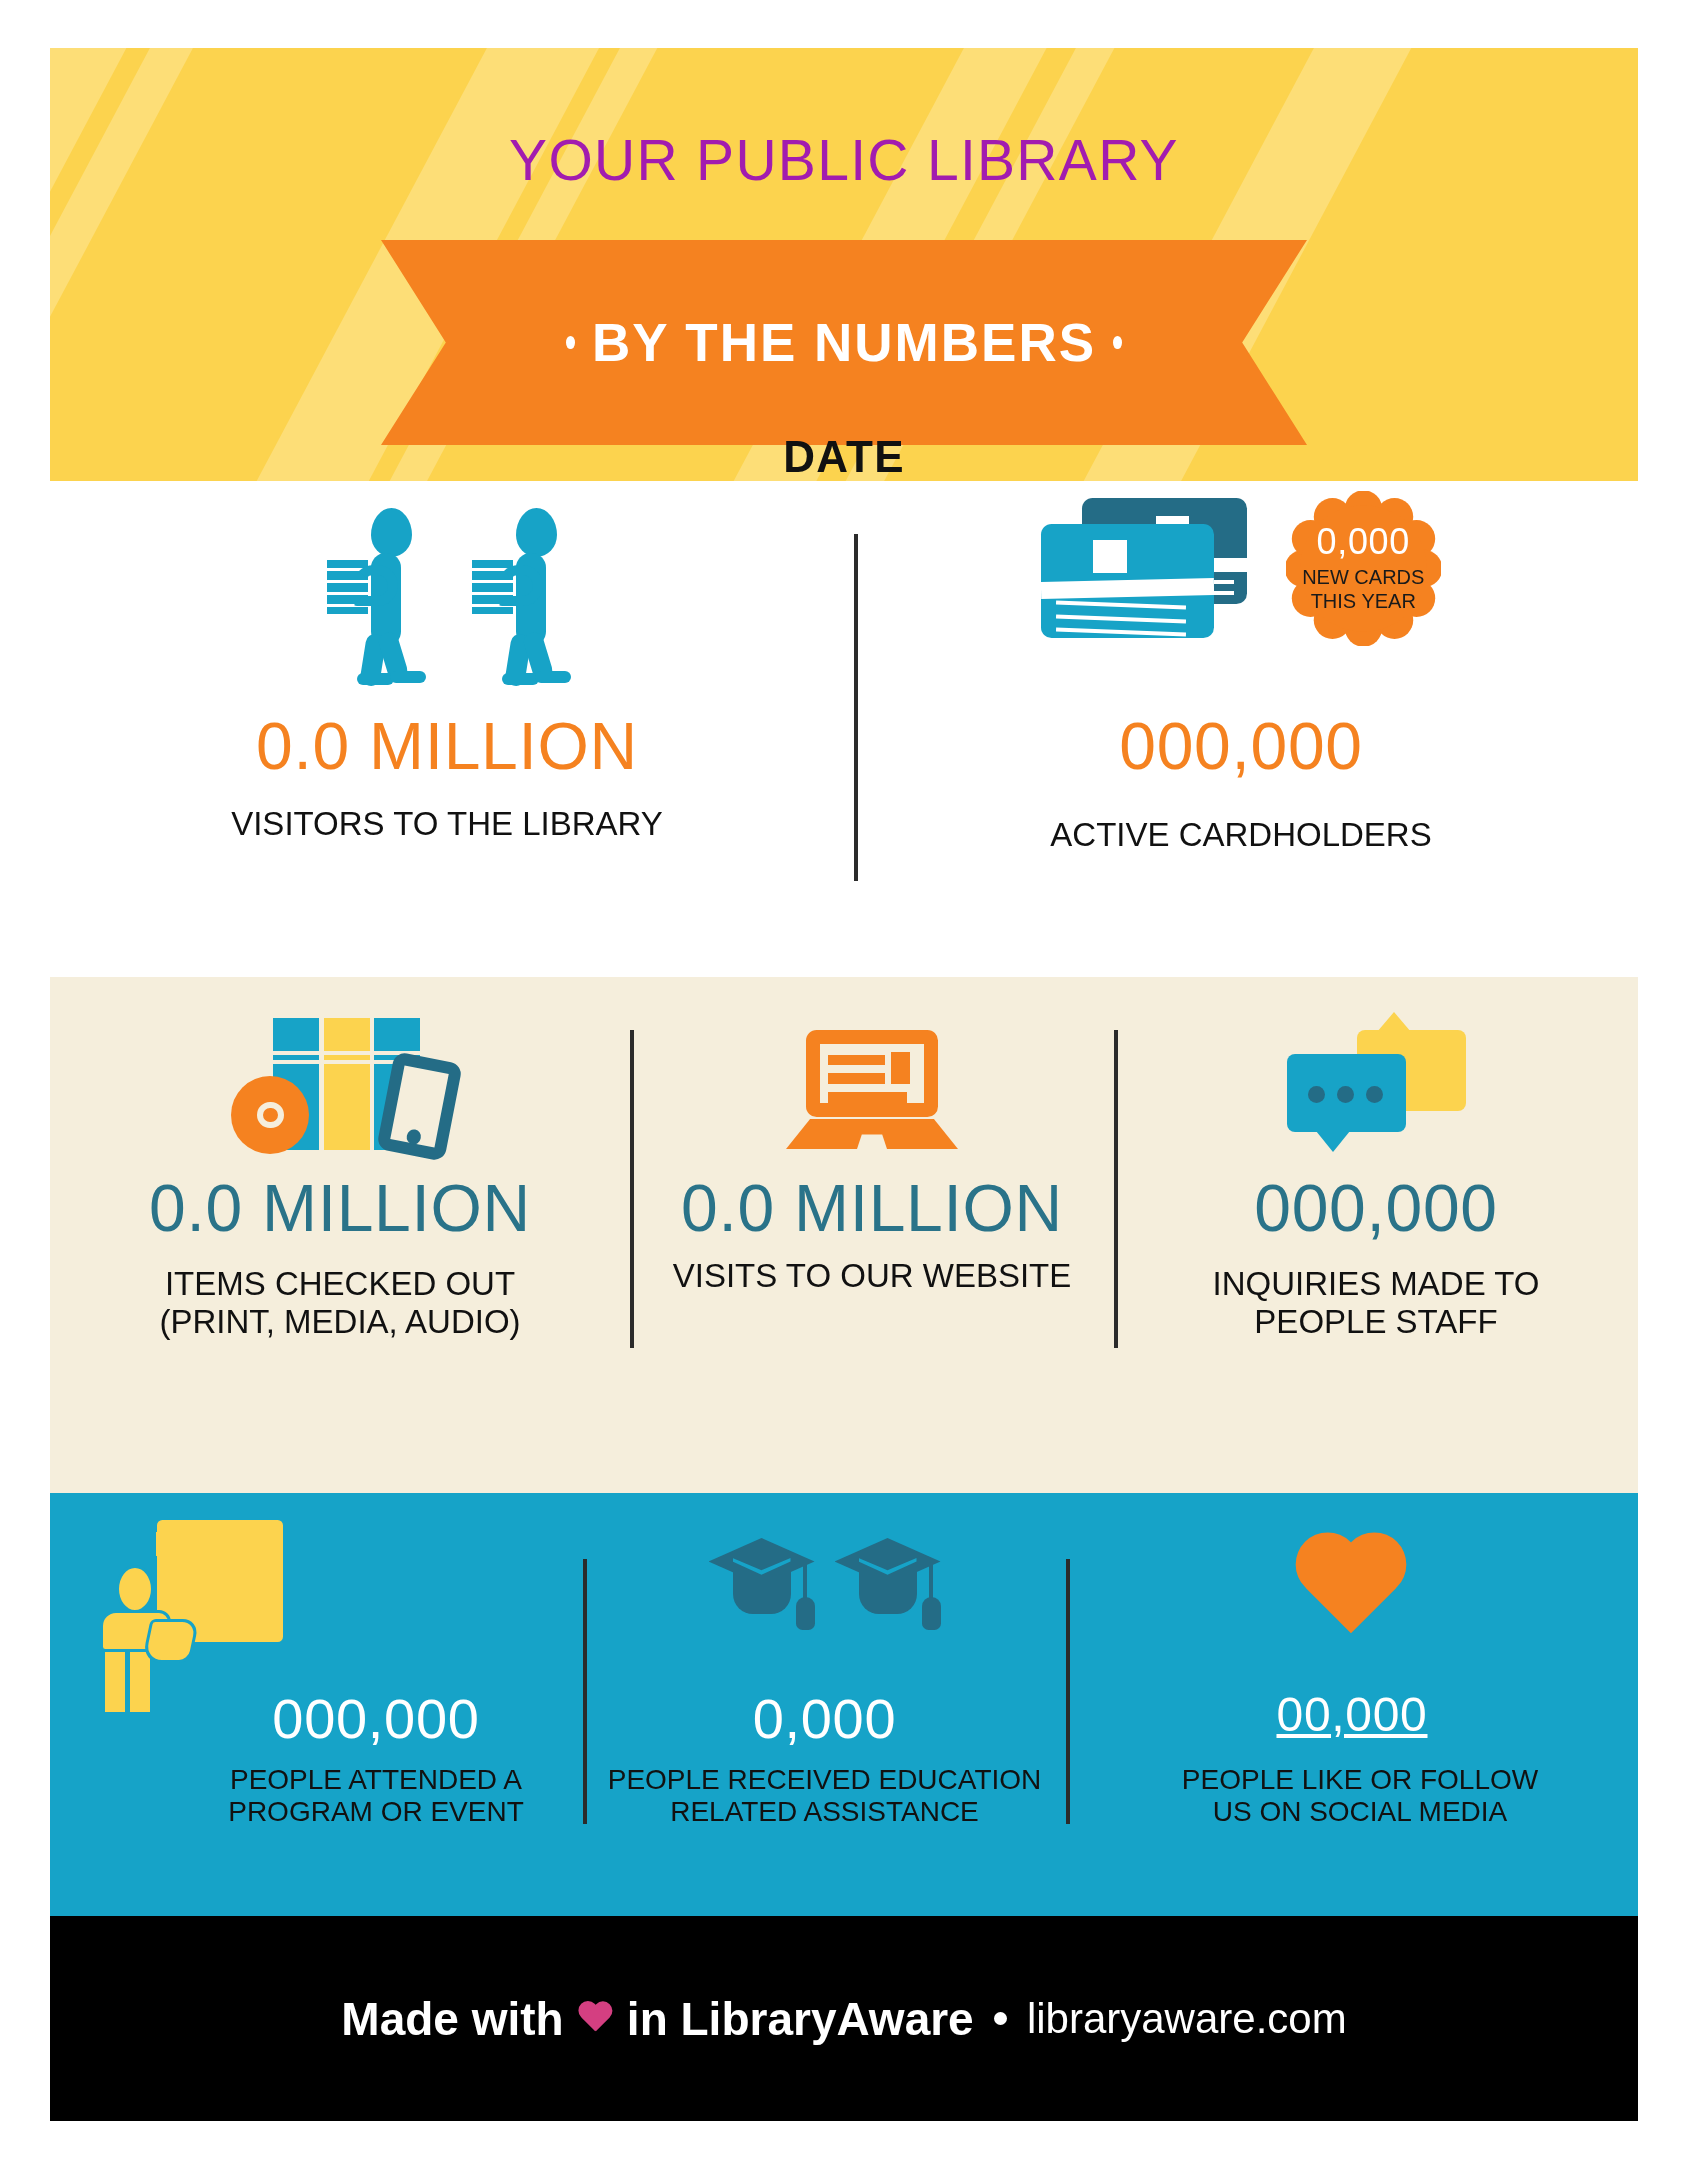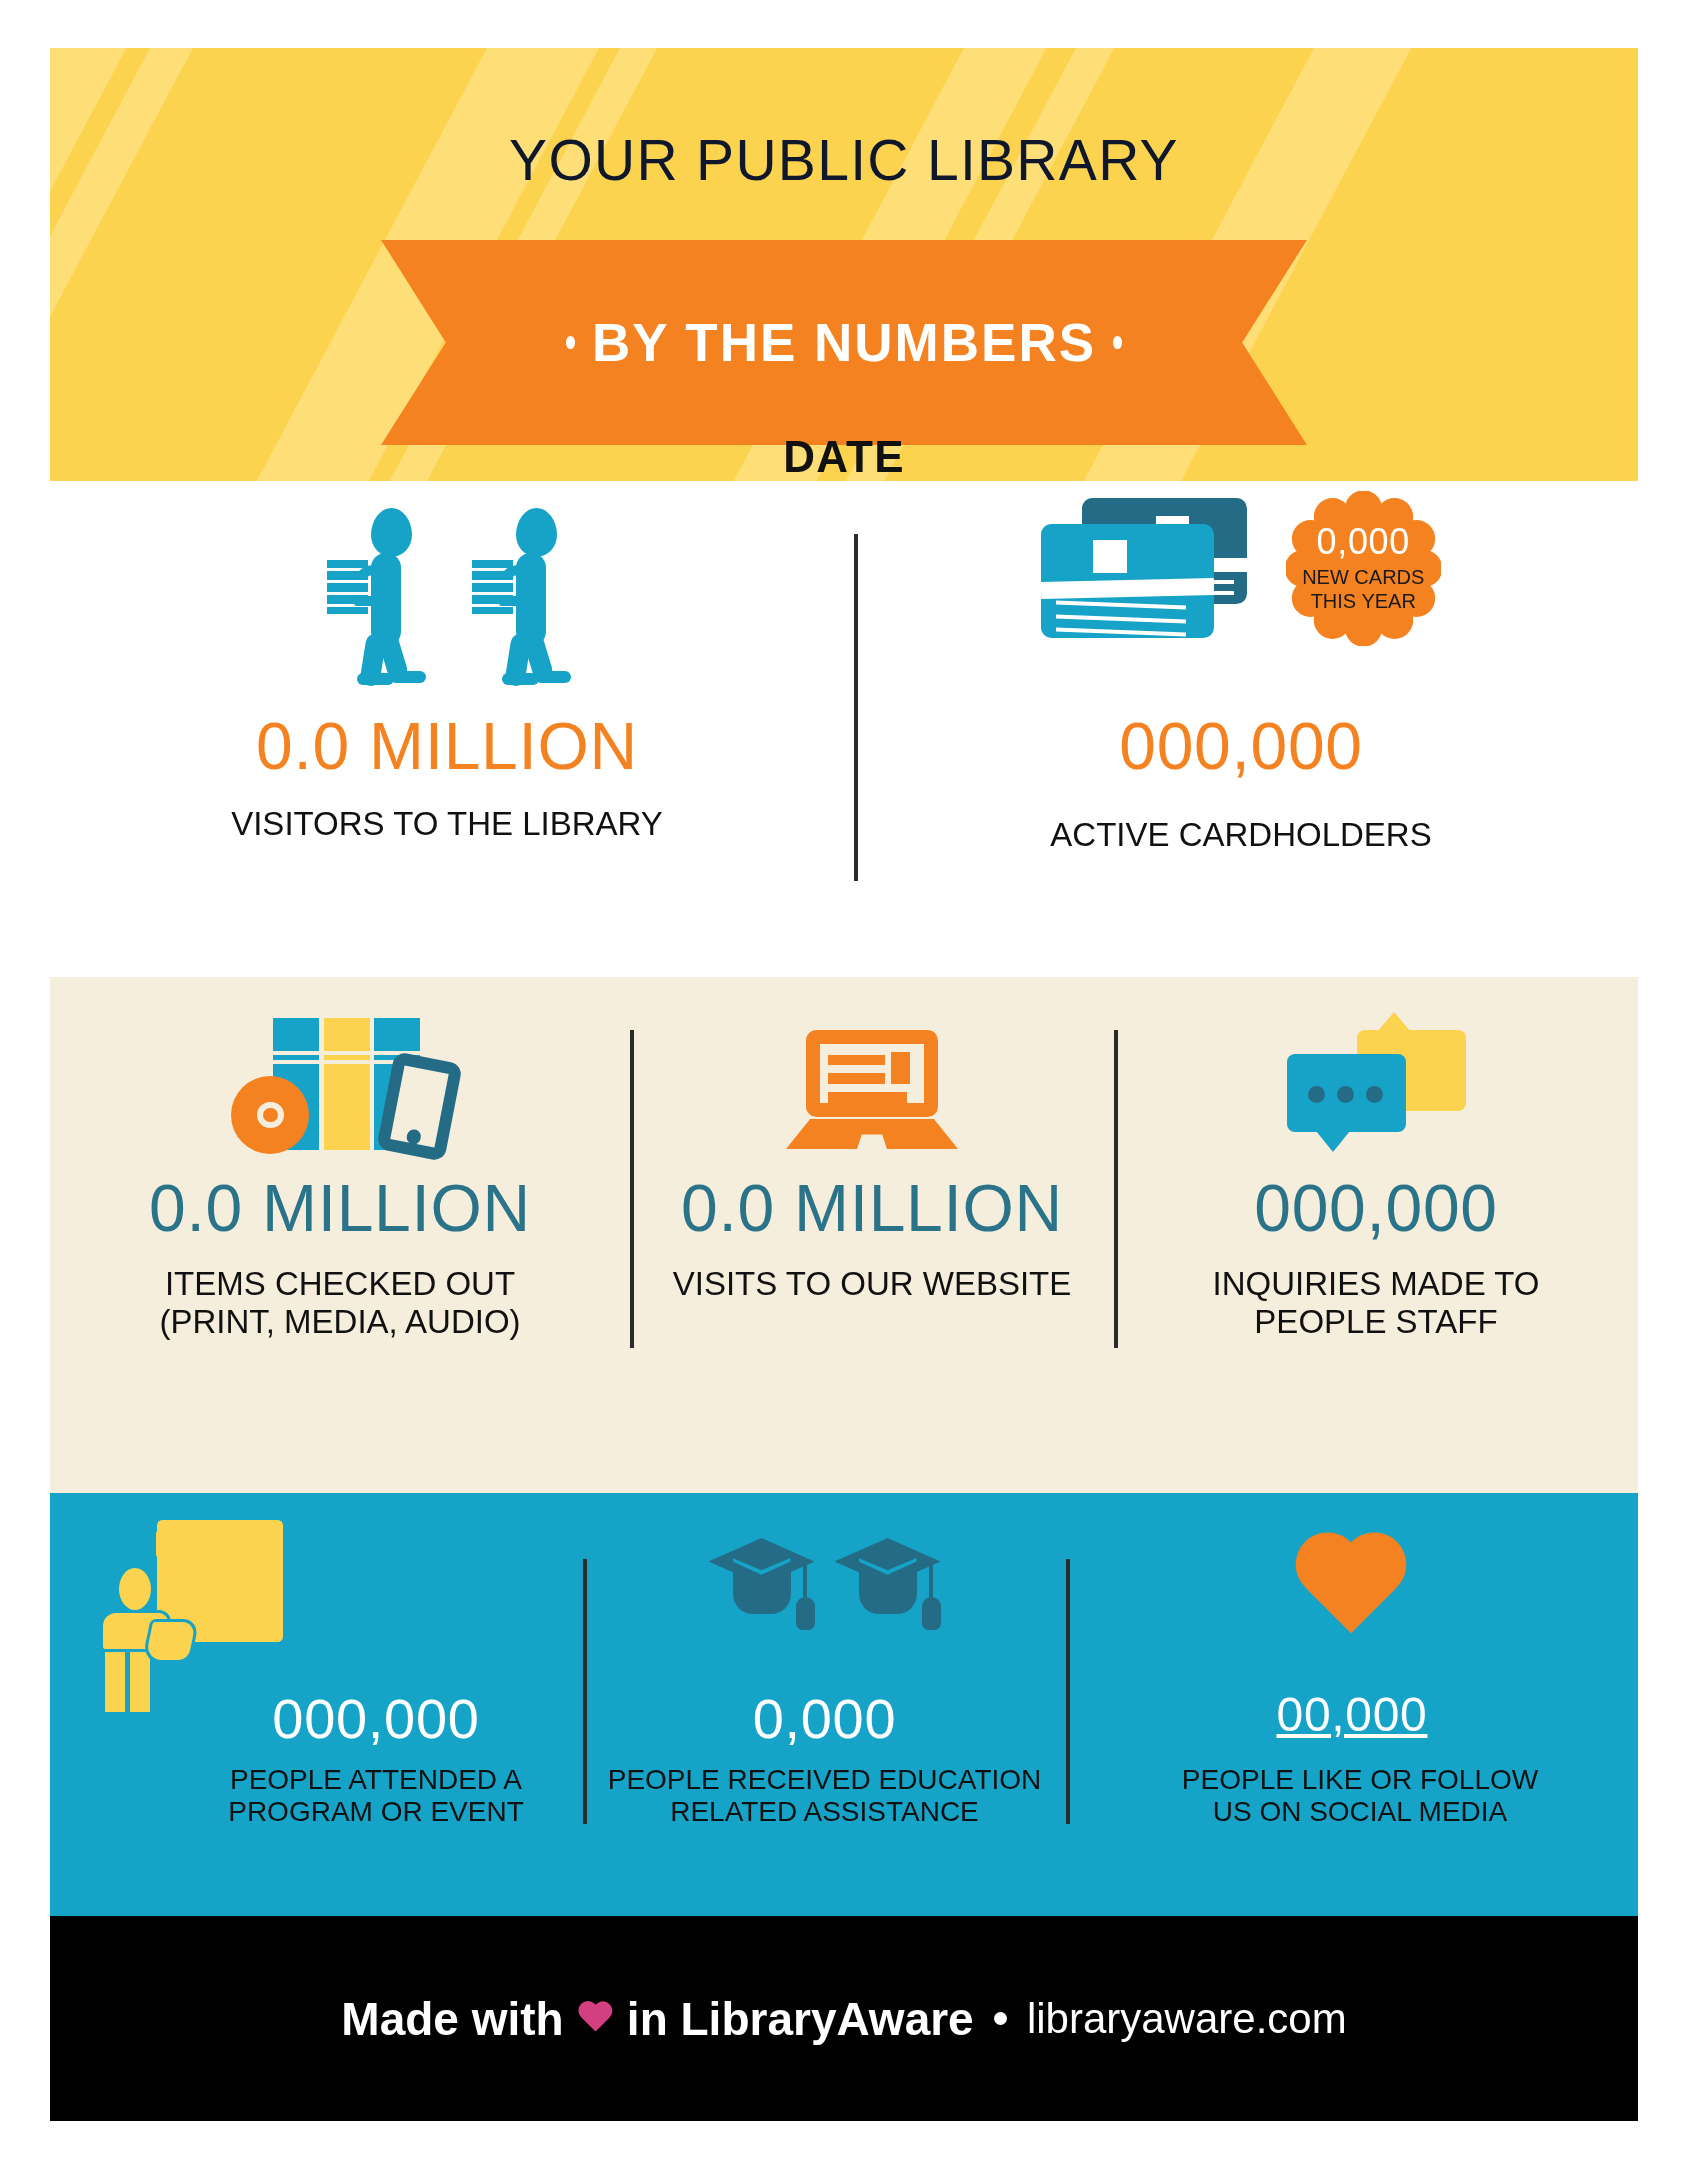--- a/index.html
+++ b/index.html
@@ -28,21 +28,21 @@
     background:#FDDE77;
     transform:rotate(28deg);
     transform-origin:top left;
   }
   .header-title{
     position:absolute;top:79px;left:0;right:0;
     text-align:center;
     font-family:"Liberation Sans", sans-serif;
     font-size:57px;
     letter-spacing:1.3px;
-    color:#0f172a;
+    color:#a21caf;
     font-weight:400;
     z-index:4;
   }
   .banner-wrap{
     position:absolute;top:192px;left:50%;
     transform:translateX(-50%);
     width:926px;height:205px;
     z-index:4;
   }
   .banner-shape{
@@ -389,21 +389,21 @@
           <div class="lt-screen">
             <div class="lt-l" style="left:8px;top:10.6px;width:57px;height:10.6px;"></div>
             <div class="lt-l" style="left:8px;top:29px;width:57px;height:10.6px;"></div>
             <div class="lt-l" style="left:8px;top:48px;width:79px;height:10.6px;"></div>
             <div class="lt-l" style="left:71px;top:8px;width:18.5px;height:32px;"></div>
           </div>
           <div class="lt-base"></div>
         </div>
       </div>
       <div class="big-num teal-num" style="top:198px;">0.0 MILLION</div>
-      <div class="caption" style="top:288px;">VISITS TO OUR WEBSITE</div>
+      <div class="caption" style="top:280px;">VISITS TO OUR WEBSITE</div>
     </div>
 
     <div class="cell" style="position:absolute;left:1064px;width:524px;top:0;height:100%;">
       <div class="icon-area" style="top:40px;height:132px;">
         <div class="bubbles">
           <div class="bub-y"></div>
           <div class="bub-c">
             <div class="dot3" style="left:21px;"></div>
             <div class="dot3" style="left:50px;"></div>
             <div class="dot3" style="left:79px;"></div>

